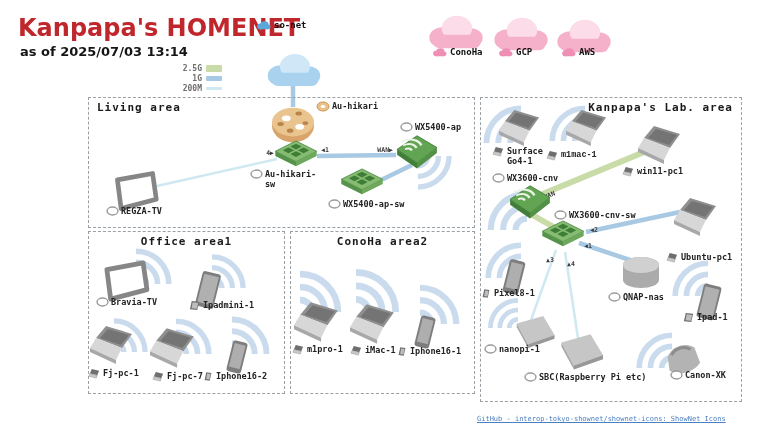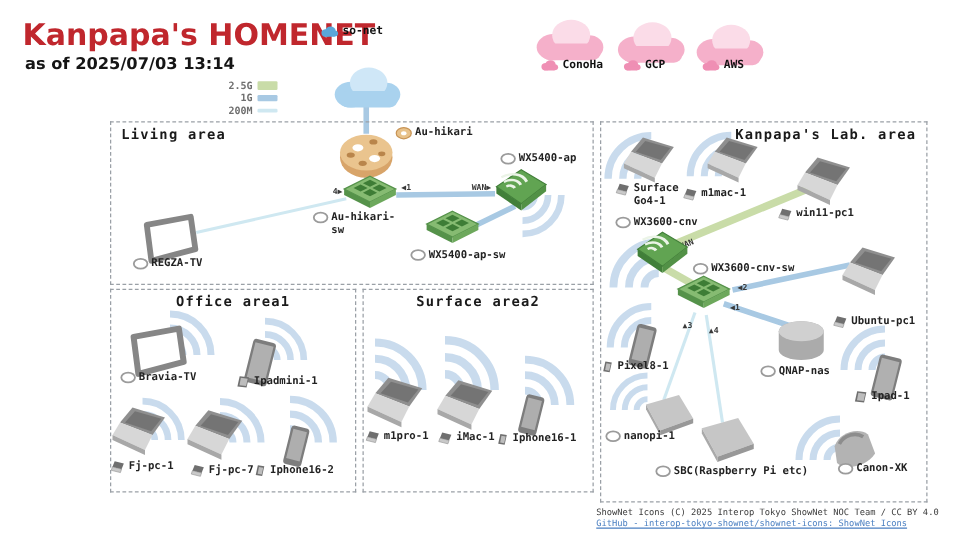--- a/index.html
+++ b/index.html
@@ -78,21 +78,21 @@
     </svg>
 
   <div id="dyn">
       <div class="area" style="position: absolute; left: 88px; top: 97px; width: 385px; height: 129px;">
         <span class="area-label left">Living area</span>
       </div>
       <div class="area" style="position: absolute; left: 88px; top: 231px; width: 195px; height: 161px;">
         <span class="area-label center">Office area1</span>
       </div>
       <div class="area" style="position: absolute; left: 290px; top: 231px; width: 183px; height: 161px;">
-        <span class="area-label center">Surface area2</span>
+        <span class="area-label center">ConoHa area2</span>
       </div>
       <div class="area" style="position: absolute; left: 480px; top: 97px; width: 260px; height: 303px;">
         <span class="area-label right">Kanpapa's Lab. area</span>
       </div>
       <div class="abs" style="position: absolute; left: 264px; top: 50px; width: 60px; height: 40px;"><svg viewBox="0 0 64 42" width="100%" height="100%">
           <ellipse cx="18" cy="27" rx="14" ry="11" fill="#a9d2ee"></ellipse>
           <ellipse cx="48" cy="27" rx="12" ry="10" fill="#a9d2ee"></ellipse>
           <ellipse cx="33" cy="17" rx="16" ry="13" fill="#cfe7f7"></ellipse>
           <rect x="8" y="24" width="50" height="14" rx="7" fill="#a9d2ee"></rect>
         </svg></div>
@@ -295,21 +295,21 @@
             <path d="M 25 44 A 25 25 0 0 0 0 19"></path>
             <path d="M 38 44 A 38 38 0 0 0 0 6"></path>
           </g>
         </svg></div>
       <div class="abs" style="position: absolute; left: 566px; top: 108px; width: 44px; height: 40px;"><svg viewBox="0 0 46 42" width="100%" height="100%">
           <polygon points="16,2 42,10 32,24 6,14" fill="#8f8f8f"></polygon>
           <polygon points="18,5 39,11 31,21 10,14" fill="#747474"></polygon>
           <polygon points="6,14 32,24 26,36 0,24" fill="#d7d7d7"></polygon>
           <polygon points="0,24 26,36 26,40 0,28" fill="#a8a8a8"></polygon>
         </svg></div>
-      <div class="dev-label" style="position: absolute; left: 546px; top: 150px;">
+      <div class="dev-label" style="position: absolute; left: 546px; top: 150px; font-family: Liberation Mono, monospace;">
         <span class="glyph">
           <svg viewBox="0 0 14 12" width="13" height="11">
             <polygon points="4,1 12,3 10,8 2,6" fill="#6f6f6f"></polygon>
             <polygon points="2,6 10,8 9,11 1,9" fill="#c9c9c9" stroke="#8a8a8a" stroke-width="0.5"></polygon>
           </svg>
         </span>
         <span>
           <span style="display:block">m1mac-1</span>
         </span>
       </div>
@@ -698,15 +698,14 @@
             <polygon points="5,1 11,2 9,11 3,10" fill="#6f6f6f"></polygon>
             <polygon points="6,2.5 10,3.2 8.6,9.5 4.8,8.9" fill="#bdbdbd"></polygon>
           </svg>
         </span>
         <span>
           <span style="display:block">Iphone16-1</span>
         </span>
       </div>
     </div>
 
-  <div class="credit">ShowNet Icons (C) 2025 Interop Tokyo ShowNet NOC Team / CC BY 4.0</div>
   <a class="gh-link">GitHub - interop-tokyo-shownet/shownet-icons: ShowNet Icons</a>
 </div>
 
 </body></html>

